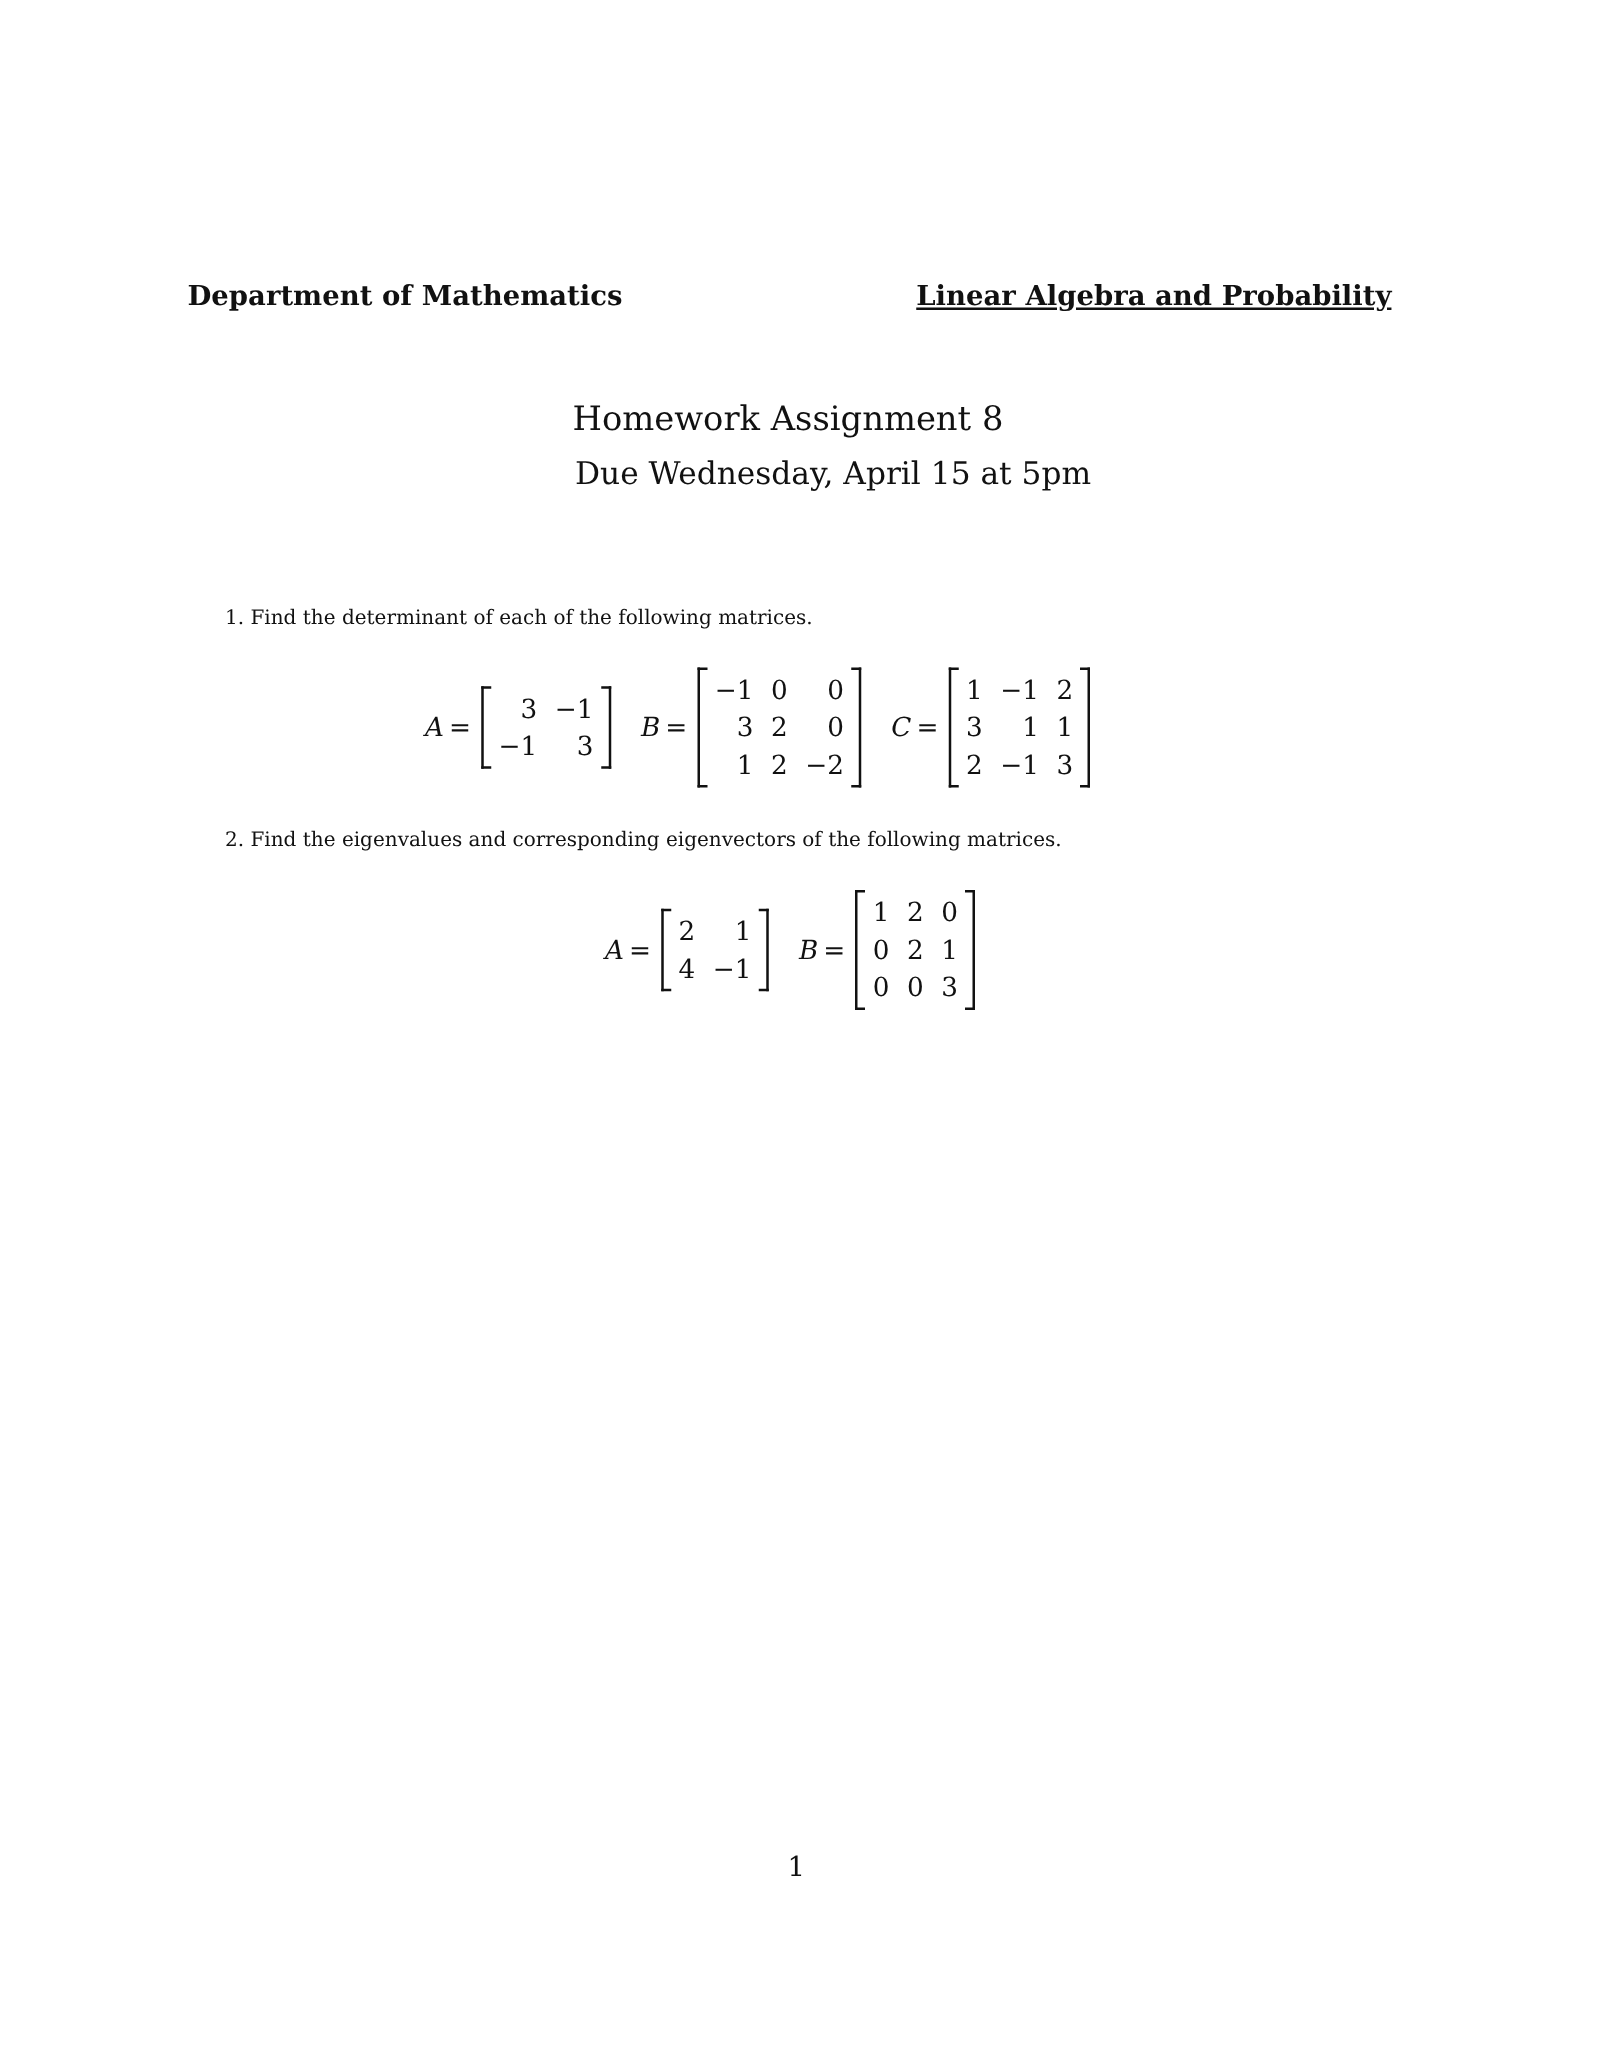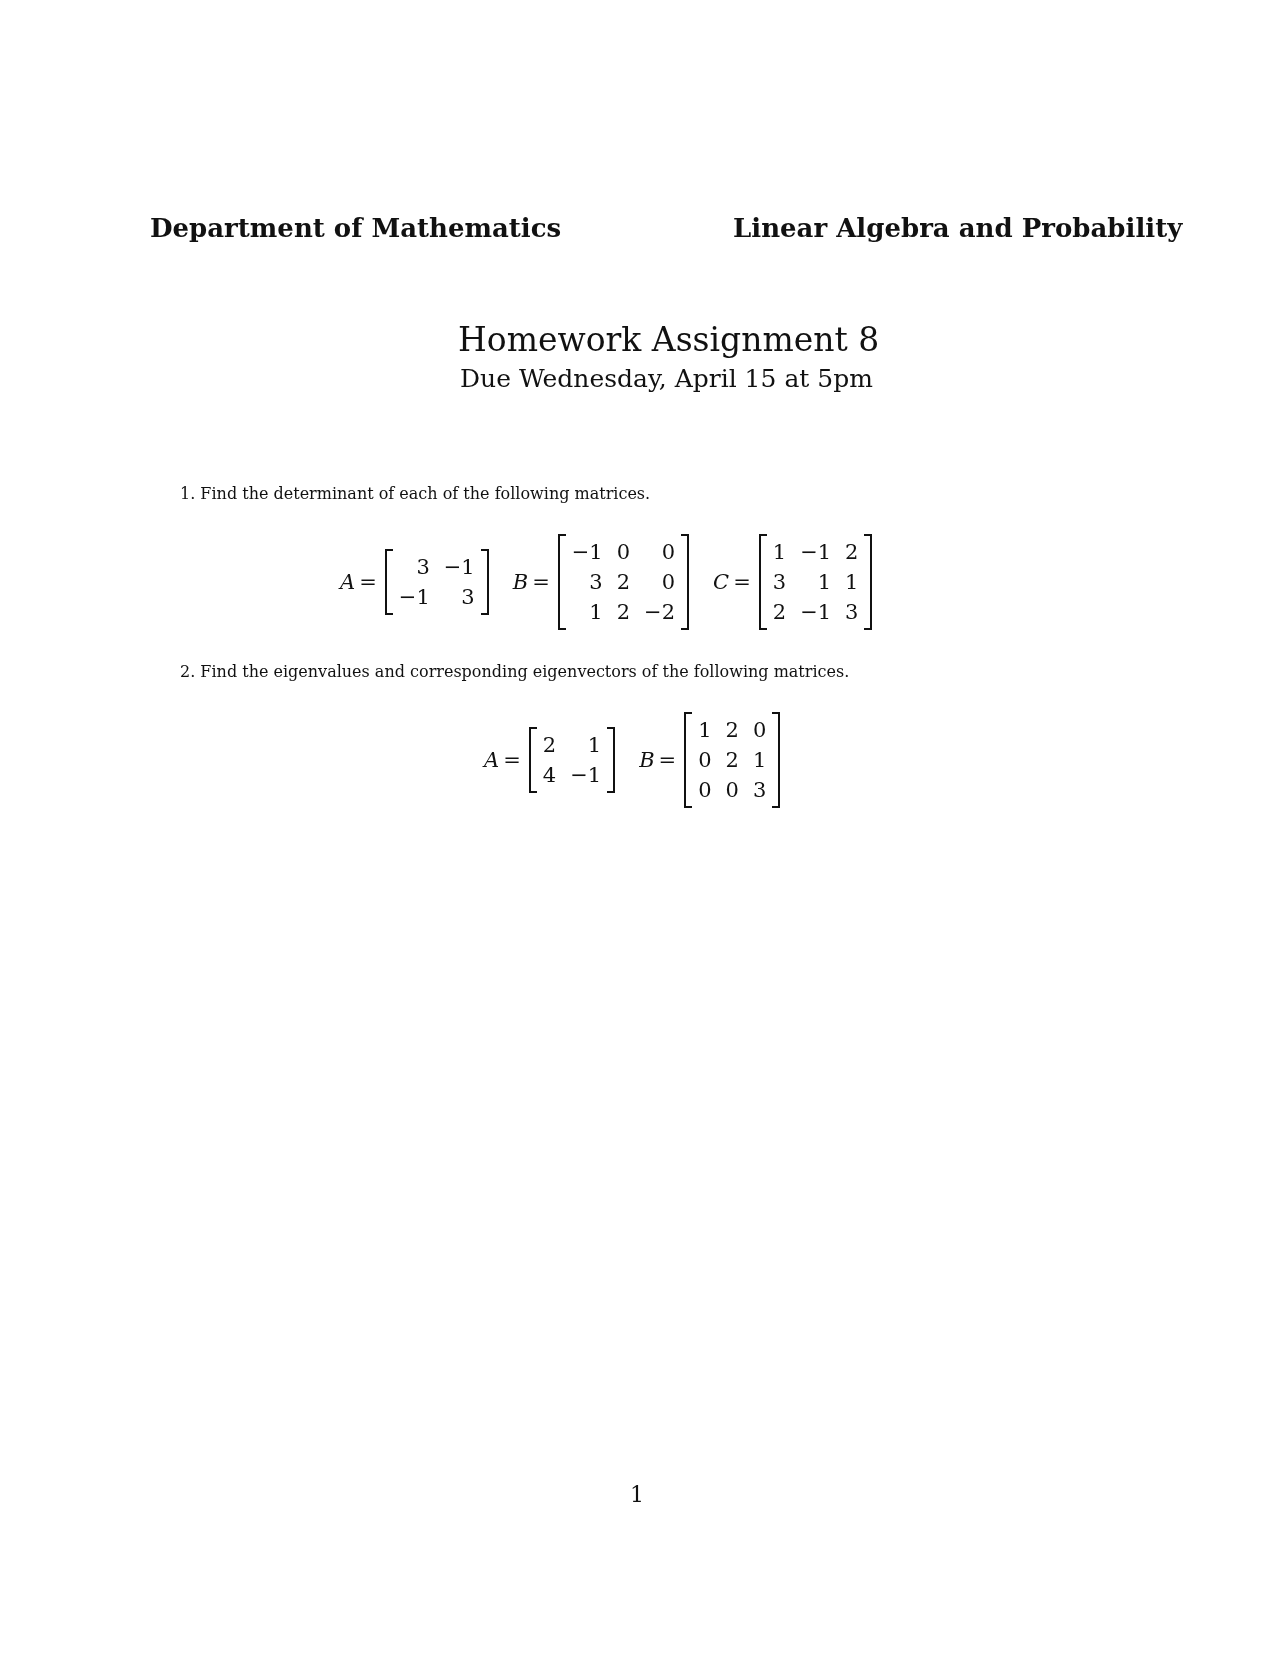--- a/index.html
+++ b/index.html
@@ -2,40 +2,40 @@
 <html><head>
   <meta charset="utf-8">
   <style>
     html, body { margin: 0; padding: 0; background: #ffffff; }
     body {
       width: 1280px; height: 1656px; position: relative; overflow: hidden;
       font-family: "DejaVu Serif", "Liberation Serif", serif;
       color: #111111;
     }
     .abs { position: absolute; }
-    .hdr { font-weight: bold; font-size: 26px; top: 213px; white-space: nowrap; }
-    .title-main { font-size: 33px; top: 320px; left: 458px; white-space: nowrap; }
+    .hdr { font-weight: bold; font-size: 22px; top: 224px; white-space: nowrap; }
+    .title-main { font-size: 27px; top: 320px; left: 458px; white-space: nowrap; }
     .subtitle { font-size: 25px; top: 364px; left: 460px; white-space: nowrap; }
     .problem { font-size: 16px; white-space: nowrap; left: 180px; }
     .math-row { display: flex; align-items: center; font-size: 21px; white-space: nowrap; }
     .eq-label { font-style: italic; margin-right: 4px; }
     .eq-sign { margin-right: 8px; font-style: normal; }
     .matrix { display: inline-flex; align-items: stretch; margin-right: 24px; }
     .bracket { width: 6px; border-top: 2px solid #111; border-bottom: 2px solid #111; }
     .bracket.left { border-left: 2px solid #111; }
     .bracket.right { border-right: 2px solid #111; }
     .mgrid { display: grid; column-gap: 14px; padding: 4px 6px; row-gap: 2px; }
     .cell { text-align: right; line-height: 28px; font-size: 21px; }
     .page-num { font-size: 22px; top: 1482px; left: 630px; }
   </style>
 </head>
 <body>
 
 <div class="abs hdr" style="left:150px;">Department of Mathematics</div>
-<div class="abs hdr" style="left:733px;">Linear Algebra and Probability</div>
+<div class="abs hdr" style="left:733px;text-decoration:underline;">Linear Algebra and Probability</div>
 
 <div class="abs title-main">Homework Assignment 8</div>
 <div class="abs subtitle">Due Wednesday, April 15 at 5pm</div>
 
 <div class="abs problem" style="top:484px;">
   <span>1.</span>
   <span>Find the determinant of each of the following matrices.</span>
 </div>
 <div class="abs math-row" style="top:534px; left:340px;">
 

